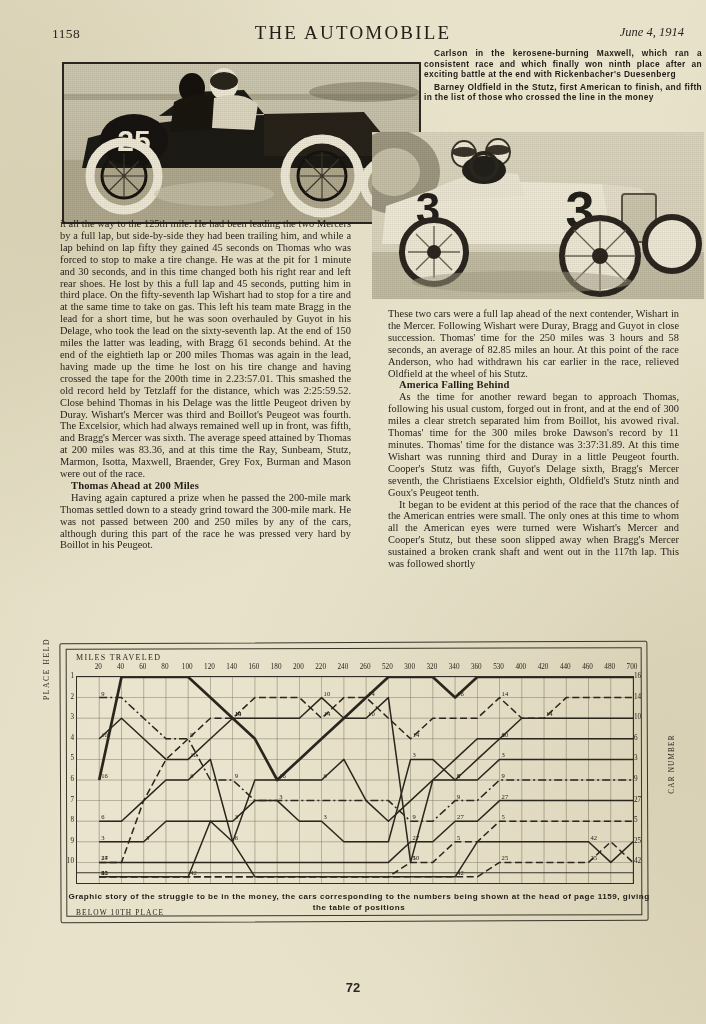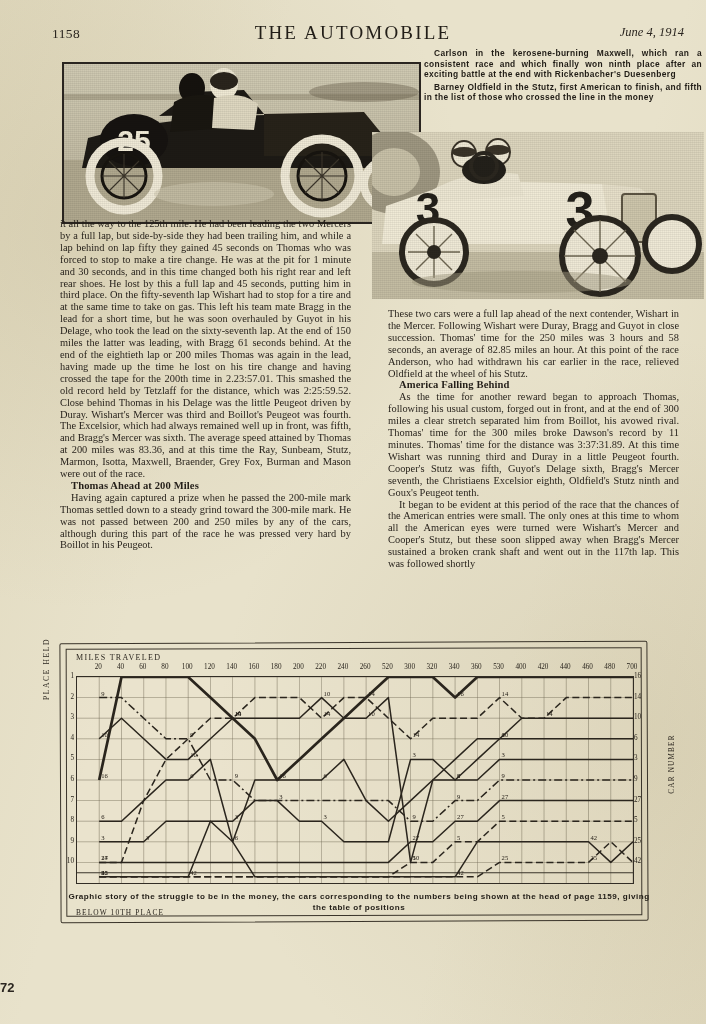--- a/index.html
+++ b/index.html
@@ -74,21 +74,21 @@
     transform:rotate(-90deg);transform-origin:right top;text-align:center;}
   .y2-ticks{position:absolute;right:-20px;top:22px;height:206px;width:18px;}
   .y2-ticks span{position:absolute;left:0;transform:translateY(-50%);font-size:7.2px;color:#2a251e;}
   .below-label{position:absolute;left:0;right:16px;bottom:-13px;text-align:left;
     font-size:7.4px;letter-spacing:1.1px;color:#2a251e;}
   .fig-caption{position:absolute;left:30px;top:255px;width:586px;
     font-family:"Liberation Sans", sans-serif;font-size:8.1px;line-height:11px;
     letter-spacing:.5px;color:#201c16;text-align:center;font-weight:600;}
 
   
-  .folio-bottom{position:absolute;left:0;right:0;top:980px;text-align:left;
+  .folio-bottom{position:absolute;left:0;right:0;top:980px;text-align:center;
     font-family:"Liberation Sans", sans-serif;font-size:13px;font-weight:bold;color:#2b2620;}
 
   .pt-label{font-size:6.6px;fill:#262019;font-family:"Liberation Serif",serif;}
 </style>
 </head>
 <body>
 
 <div class="page">
 
   <div class="masthead">

